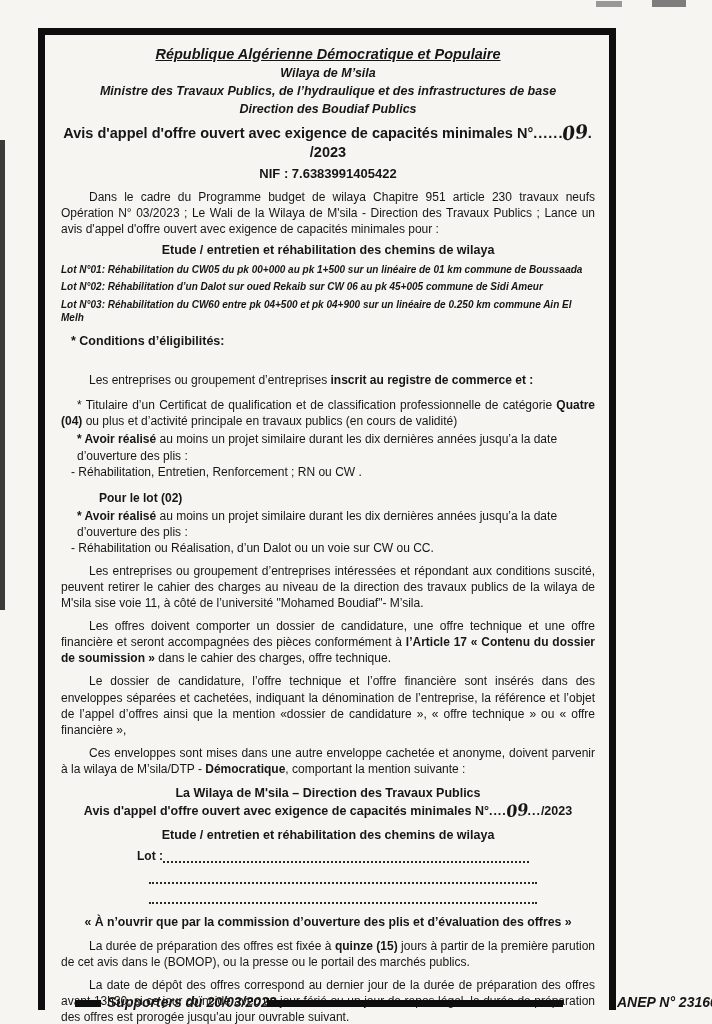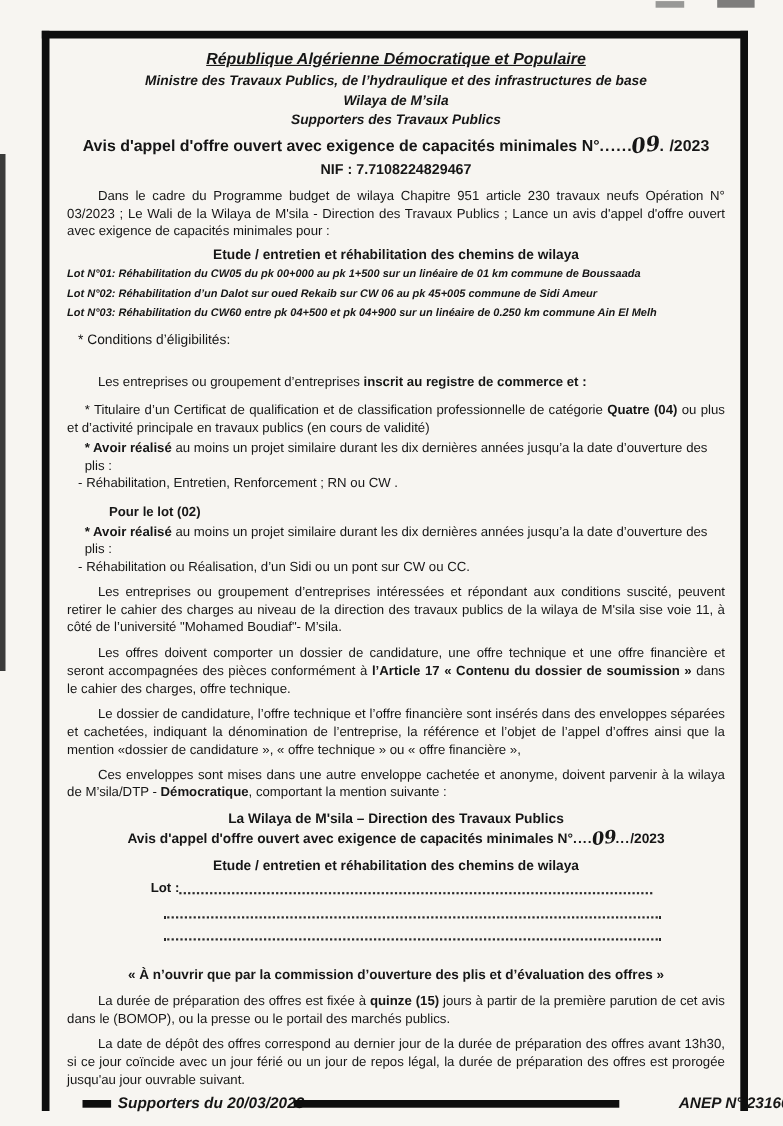--- a/index.html
+++ b/index.html
@@ -8,21 +8,21 @@
     background:#f7f5f1;
     font-family:"Liberation Sans", sans-serif;
     color:#161616;
     position:relative;
     overflow:hidden;
   }
   .scan-artifact{position:absolute;background:#4a4a4a;}
   .edge-shadow{position:absolute;left:0;top:140px;width:5px;height:470px;background:#1a1a1a;opacity:.85;}
 
   .frame{
-    position:absolute;left:38px;top:28px;width:642px;height:982px;
+    position:absolute;left:38px;top:28px;width:578px;height:982px;
     border-left:7px solid #0e0e0e;
     border-top:7px solid #0e0e0e;
     border-right:7px solid #0e0e0e;
     box-sizing:border-box;
     background:#f7f5f1;
   }
   .content{
     padding:8px 14px 0 16px;
     font-size:12px;
     line-height:1.34;
@@ -44,37 +44,37 @@
     font-size:1.3em;line-height:.8;
     transform:rotate(-7deg) translateY(1px);
     margin:0 -1px;
   }
   .dots{letter-spacing:1px;}
 
   .para{text-align:justify;text-indent:28px;margin:7px 0 0 0;}
   .object-title{font-weight:bold;font-size:12.5px;margin-top:5px;}
   .lots{margin-top:3px;}
   .lots .lot{font-weight:bold;font-style:italic;margin:4px 0 0 0;font-size:10px;}
-  .cond-heading{font-weight:normal;margin:9px 0 12px 10px;font-size:12.5px;}
+  .cond-heading{font-weight:bold;margin:9px 0 12px 10px;font-size:12.5px;}
   .cond-line{margin:22px 0 0 28px;}
   .cond-para{text-align:justify;text-indent:16px;margin:9px 0 0 0;}
   .group-heading{font-weight:bold;margin:10px 0 0 38px;}
   .bullet{margin:2px 0 0 16px;}
   .detail{margin:0 0 0 10px;}
 
   .mention{margin-top:8px;}
   .mention-line1{font-weight:bold;font-size:12.5px;}
   .mention-line2{font-weight:bold;font-size:12.5px;margin-top:1px;}
   .mention-object{font-weight:bold;font-size:12.5px;margin-top:8px;}
 
-  .lotrow{display:flex;align-items:flex-start;margin:4px 66px 0 76px;}
+  .lotrow{display:flex;align-items:center;margin:4px 66px 0 76px;}
   .lotrow .label{font-weight:bold;white-space:nowrap;}
   .lotrow .fill{flex:1;border-bottom:2px dotted #2a2a2a;height:12px;}
   .lotrow.cont{margin:6px 58px 0 88px;}
-  .quote{font-weight:bold;margin-top:23px;font-size:12.3px;}
+  .quote{font-weight:bold;margin-top:10px;font-size:12.3px;}
 
   .footer{
     position:absolute;left:0;bottom:-4px;width:712px;height:22px;
   }
   .footer .seg{position:absolute;background:#0e0e0e;height:7px;top:8px;}
   .footer .seg1{left:30px;width:26px;}
   .footer .seg2{left:222px;width:296px;}
   .footer .text{
     position:absolute;top:2px;
     font-weight:bold;font-style:italic;font-size:14px;
@@ -87,28 +87,28 @@
 <body>
 
 <div class="scan-artifact" style="left:596px;top:1px;width:26px;height:6px;opacity:.55;"></div>
 <div class="scan-artifact" style="left:652px;top:0px;width:34px;height:7px;opacity:.7;"></div>
 <div class="edge-shadow"></div>
 
 <div class="frame">
   <div class="content">
 
     <div class="center hdr-republic bi u">République Algérienne Démocratique et Populaire</div>
+    <div class="center hdr-sub bi">Wilaya de M’sila</div>
     <div class="center hdr-sub bi">Ministre des Travaux Publics, de l’hydraulique et des infrastructures de base</div>
-    <div class="center hdr-sub bi">Wilaya de M’sila</div>
-    <div class="center hdr-sub bi">Supporters des Travaux Publics</div>
+    <div class="center hdr-sub bi">Direction des Boudiaf Publics</div>
 
     <div class="center notice-title">
       <span>Avis d'appel d'offre ouvert avec exigence de capacités minimales N°</span><span class="dots">......</span><span class="hw">09</span><span class="dots">.</span><span> /2023</span>
     </div>
-    <div class="center nif">NIF : 7.7108224829467</div>
+    <div class="center nif">NIF : 7.6383991405422</div>
 
     <div class="para">Dans le cadre du Programme budget de wilaya Chapitre 951 article 230 travaux neufs Opération N° 03/2023 ; Le Wali de la Wilaya de M'sila -  Direction des Travaux Publics ; Lance un avis d'appel d'offre ouvert avec exigence de capacités minimales pour :</div>
     <div class="center object-title">Etude / entretien et réhabilitation des chemins de wilaya</div>
 
     <div class="lots">
       <div class="lot">Lot N°01: Réhabilitation du CW05 du pk 00+000 au pk 1+500 sur un linéaire de 01 km commune de Boussaada</div>
       <div class="lot">Lot N°02: Réhabilitation d’un Dalot sur oued Rekaib sur CW 06 au pk 45+005  commune de Sidi Ameur</div>
       <div class="lot">Lot N°03: Réhabilitation du CW60 entre pk 04+500 et  pk 04+900 sur un linéaire de 0.250 km commune Ain El Melh</div>
     </div>
 
@@ -122,21 +122,21 @@
 
     <div class="bullet">
       <span class="b">* Avoir réalisé</span><span> au moins un projet similaire durant les dix dernières années jusqu’a la date d’ouverture des plis :</span>
     </div>
     <div class="detail">- Réhabilitation, Entretien, Renforcement ; RN ou CW .</div>
 
     <div class="group-heading">Pour le lot (02)</div>
     <div class="bullet">
       <span class="b">* Avoir réalisé</span><span> au moins un projet similaire durant les dix dernières années jusqu’a la date d’ouverture des plis :</span>
     </div>
-    <div class="detail">- Réhabilitation ou Réalisation, d’un Sidi ou un pont sur CW ou CC.</div>
+    <div class="detail">- Réhabilitation ou Réalisation, d’un Dalot ou un voie sur CW ou CC.</div>
 
     <div class="para">Les entreprises ou groupement d’entreprises intéressées et répondant aux conditions suscité, peuvent retirer le cahier des charges au niveau de la direction des travaux publics de la wilaya de M'sila  sise voie 11, à côté de l’université "Mohamed Boudiaf"- M’sila.</div>
 
     <div class="para">
       <span>Les offres doivent comporter un dossier de candidature, une offre technique et une offre financière et seront accompagnées des pièces conformément à </span><span class="b">l’Article 17 « Contenu du dossier de soumission »</span><span> dans le cahier des charges, offre technique.</span>
     </div>
 
     <div class="para">Le dossier de candidature, l’offre technique et l’offre financière sont insérés dans des enveloppes séparées et cachetées, indiquant la dénomination de l’entreprise, la référence et l’objet de l’appel d’offres ainsi que la mention «dossier de candidature », « offre technique » ou « offre financière »,</div>
 
     <div class="para">

